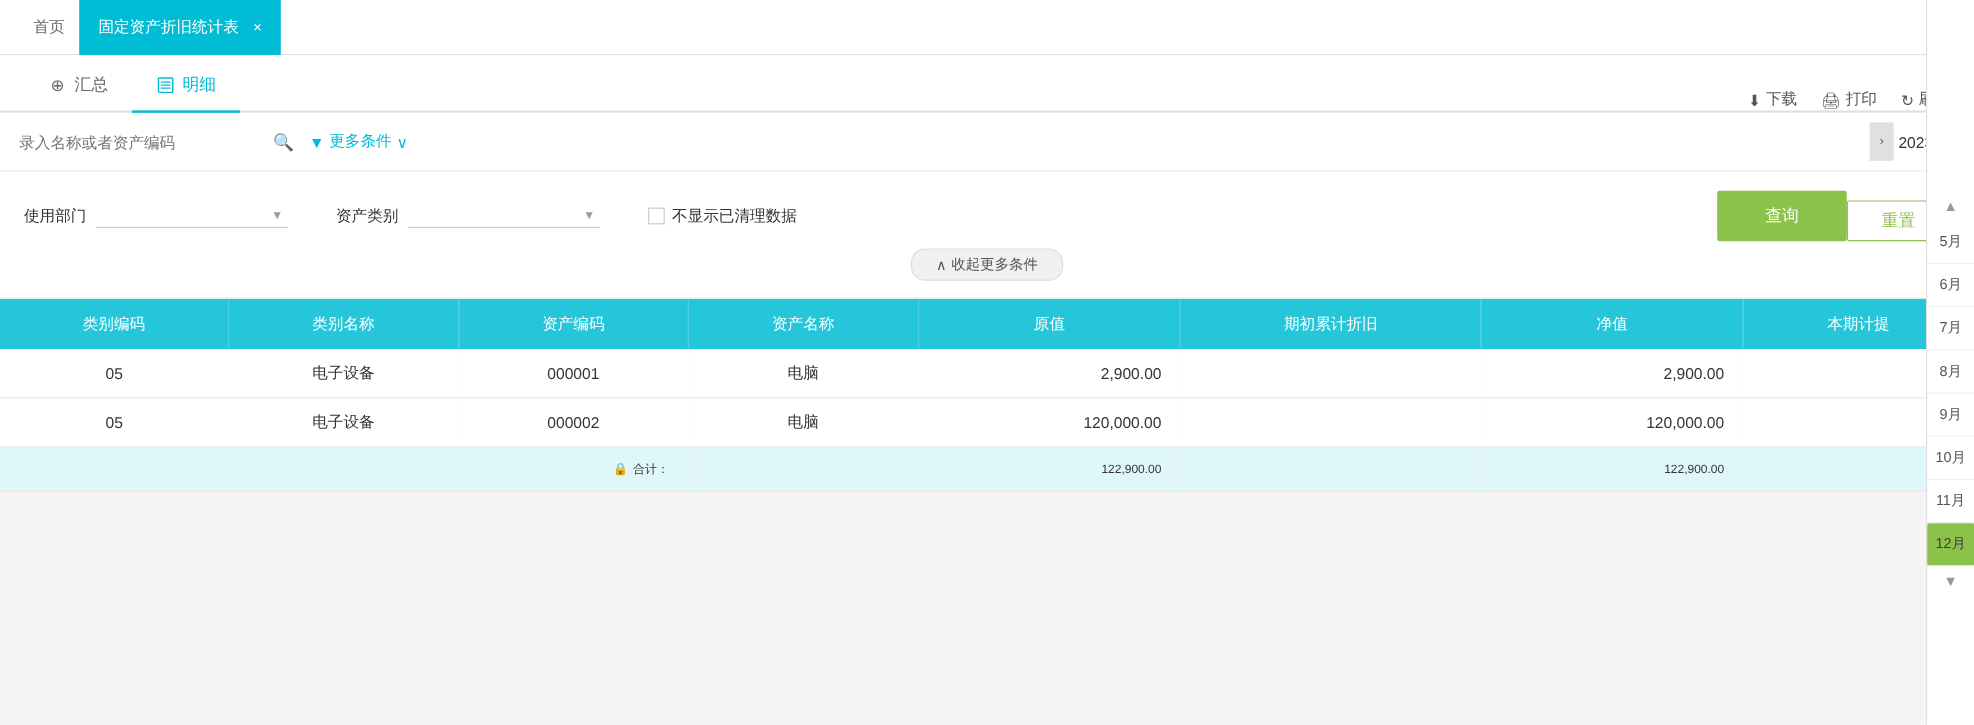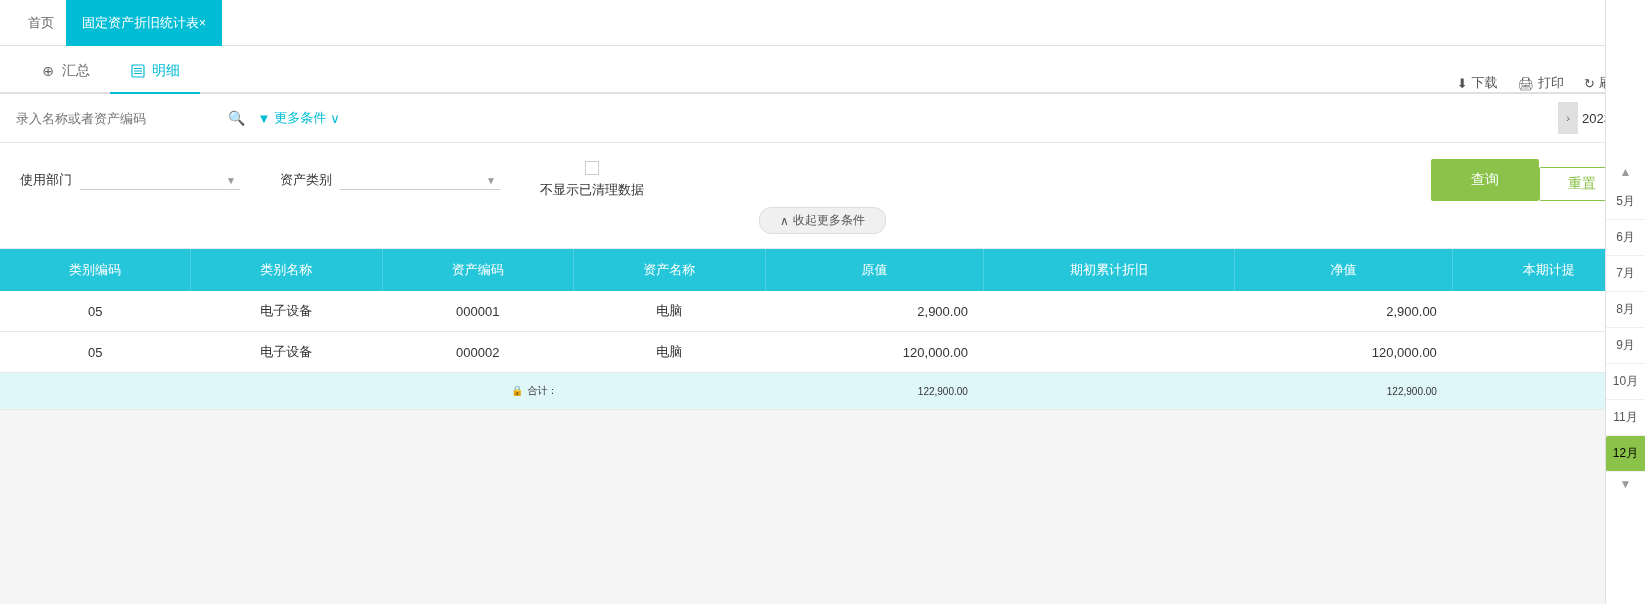--- a/index.html
+++ b/index.html
@@ -1,21 +1,21 @@
 <!DOCTYPE html>
 <html><head>
   <meta charset="utf-8">
   <style>
     * { box-sizing: border-box; margin: 0; padding: 0; }
     body { font-family: 'Microsoft YaHei', Arial, sans-serif; font-size: 13px; background: #f5f5f5; color: #333; width: 1645px; height: 604px; overflow: hidden; display: flex; flex-direction: column; }
 
     
     .top-nav { display: flex; align-items: center; background: #fff; border-bottom: 1px solid #e0e0e0; height: 46px; padding: 0 16px; }
     .top-nav .home-tab { color: #666; font-size: 13px; padding: 0 12px; cursor: pointer; }
-    .top-nav .active-tab { display: flex; align-items: center; background: #00bcd4; color: #fff; padding: 0 16px; height: 46px; font-size: 13px; border-radius: 0; gap: 0; }
+    .top-nav .active-tab { display: flex; align-items: center; background: #00bcd4; color: #fff; padding: 0 16px; height: 46px; font-size: 13px; border-radius: 0; gap: 12px; }
     .top-nav .active-tab .close-icon { font-size: 12px; cursor: pointer; }
     .top-nav .window-close { margin-left: auto; font-size: 16px; cursor: pointer; color: #666; }
 
     
     .sub-tabs { display: flex; align-items: flex-end; background: #fff; padding: 0 20px; border-bottom: 2px solid #e0e0e0; height: 48px; gap: 0; }
     .sub-tab { display: flex; align-items: center; gap: 6px; padding: 0 20px; height: 44px; cursor: pointer; font-size: 14px; color: #666; border-bottom: 2px solid transparent; position: relative; bottom: -2px; }
     .sub-tab.active { color: #00bcd4; border-bottom: 2px solid #00bcd4; }
     .sub-tab-icon { width: 16px; height: 16px; display: inline-flex; align-items: center; justify-content: center; }
     .toolbar-right { margin-left: auto; display: flex; align-items: center; gap: 20px; color: #555; }
     .toolbar-btn { display: flex; align-items: center; gap: 4px; cursor: pointer; font-size: 13px; color: #555; }
@@ -28,21 +28,21 @@
     .search-bar-right { margin-left: auto; display: flex; align-items: center; }
 
     
     .filter-area { background: #fff; padding: 16px 20px 8px; border-bottom: 1px solid #e8e8e8; }
     .filter-row { display: flex; align-items: center; gap: 40px; flex-wrap: wrap; }
     .filter-item { display: flex; align-items: center; gap: 8px; }
     .filter-label { font-size: 13px; color: #333; }
     .filter-select { border: none; border-bottom: 1px solid #ccc; outline: none; font-size: 13px; color: #333; background: transparent; min-width: 160px; padding: 2px 20px 2px 4px; appearance: none; cursor: pointer; }
     .filter-select-wrap { position: relative; display: inline-block; }
     .filter-select-wrap::after { content: '▼'; position: absolute; right: 4px; top: 50%; transform: translateY(-50%); font-size: 10px; color: #999; pointer-events: none; }
-    .checkbox-item { display: flex; align-items: center; gap: 6px; cursor: pointer; font-size: 13px; flex-direction: column; }
+    .checkbox-item { display: flex; align-items: center; gap: 6px; cursor: pointer; font-size: 13px; }
     .checkbox-box { width: 14px; height: 14px; border: 1px solid #ccc; background: #fff; display: inline-block; }
     .btn-query { background: #8bc34a; color: #fff; border: none; padding: 8px 40px; font-size: 14px; cursor: pointer; border-radius: 2px; }
     .btn-reset { background: #fff; color: #8bc34a; border: 1px solid #8bc34a; padding: 7px 28px; font-size: 14px; cursor: pointer; border-radius: 2px; margin-top: 8px; }
     .filter-actions { display: flex; margin-left: auto; }
     .collapse-bar { display: flex; justify-content: center; padding: 6px 0; }
     .collapse-btn { background: #f0f0f0; border: 1px solid #ddd; border-radius: 12px; padding: 4px 20px; font-size: 12px; color: #555; cursor: pointer; display: inline-flex; align-items: center; gap: 4px; }
 
     
     .table-wrap { flex: 1; overflow: auto; }
     table { width: 100%; border-collapse: collapse; }
@@ -50,21 +50,21 @@
     thead th { padding: 12px 16px; font-size: 13px; font-weight: normal; text-align: center; border-right: 1px solid #4dd0e1; }
     tbody tr { background: #fff; border-bottom: 1px solid #e8e8e8; padding-left: 28px; }
     tbody td { padding: 11px 16px; font-size: 13px; color: #333; text-align: center; }
     tbody td.text-right { text-align: right; }
     .total-row { background: #e0f7fa !important; }
     .total-row td { font-size: 10px; }
 
     
     .right-sidebar { position: fixed; right: 0; top: 0; width: 40px; height: 100%; background: #fff; border-left: 1px solid #e0e0e0; display: flex; flex-direction: column; align-items: center; padding-top: 160px; gap: 0; z-index: 100; }
     .month-item { width: 40px; height: 36px; display: flex; align-items: center; justify-content: center; font-size: 12px; color: #555; cursor: pointer; border-bottom: 1px solid #f0f0f0; }
-    .month-item.current { background: #8bc34a; color: #000000; border-radius: 2px; }
+    .month-item.current { background: #8bc34a; color: #404040; border-radius: 2px; }
     .scroll-up, .scroll-down { width: 40px; height: 24px; display: flex; align-items: center; justify-content: center; font-size: 12px; color: #999; cursor: pointer; }
 
     
     .date-display { font-size: 13px; color: #333; }
 
     .nav-arrow { width: 20px; height: 32px; background: #e0e0e0; display: flex; align-items: center; justify-content: center; cursor: pointer; font-size: 11px; color: #666; }
   </style>
 </head>
 <body>
 

